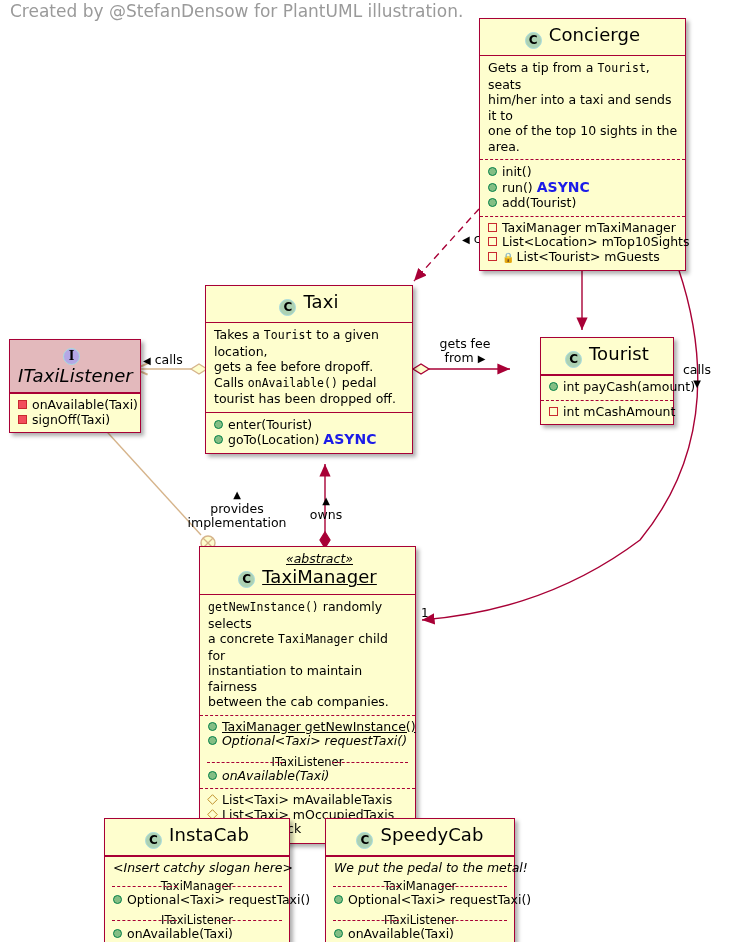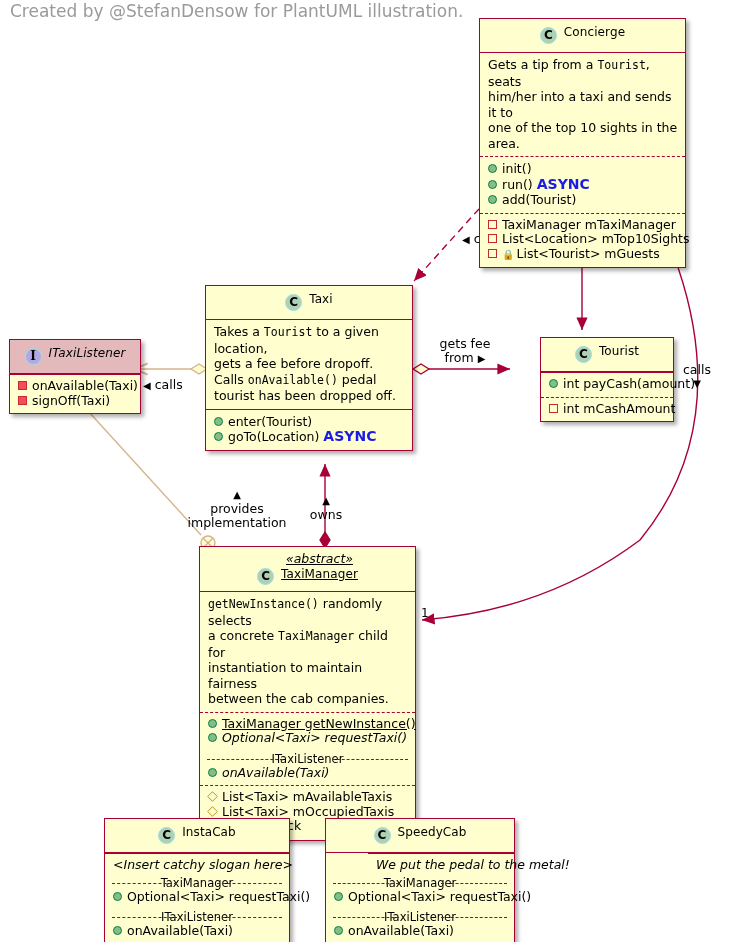--- a/index.html
+++ b/index.html
@@ -78,21 +78,21 @@
     border: 1.4px solid #A9DCDF;
     color: #000;
   }
   .badge.i {
     background: #B4A7E5;
     border: 1.4px solid #A9DCDF;
     color: #000;
     font-family: "DejaVu Serif", serif;
   }
   .cls-name {
-    font-size: 12px;
+    font-size: 18px;
     font-weight: normal;
     letter-spacing: 0.1px;
   }
   .cls-name.ital {
     font-style: italic;
   }
   .stereo {
     display: block;
     font-style: italic;
     font-size: 12.5px;
@@ -263,21 +263,21 @@
   <div class="edge-label" style="left:465px; top:337px; transform:translateX(-50%);">
     <div>
       <span>gets fee</span>
     </div>
     <div>
       <span>from</span>
       <span class="arrowglyph">▶</span>
     </div>
   </div>
 
-  <div class="edge-label" style="left:143px; top:353px;margin-top:25px;">
+  <div class="edge-label" style="left:143px; top:353px;">
     <span class="arrowglyph">◀</span>
     <span>calls</span>
   </div>
 
   <div class="edge-label" style="left:237px; top:488px; transform:translateX(-50%);">
     <div class="arrowglyph">▲</div>
     <div>provides</div>
     <div>implementation</div>
   </div>
 
@@ -384,21 +384,21 @@
     <div class="uml-section" style="border-top:none; padding-top:1px;">
       <div class="sep-label"><span>ITaxiListener</span></div>
       <span class="member"><i class="vis pub-m"></i><span>onAvailable(Taxi)</span></span>
     </div>
   </div>
 
   <div class="uml-box" style="left:325px; top:818px; width:190px;">
     <div class="uml-header">
       <span class="badge c">C</span><span class="cls-name">SpeedyCab</span>
     </div>
-    <div class="uml-section solid-top" style="padding-bottom:2px;margin-left:42px;">
+    <div class="uml-section solid-top" style="padding-bottom:2px;">
       <span class="member ital">We put the pedal to the metal!</span>
     </div>
     <div class="uml-section" style="border-top:none; padding-top:1px;">
       <div class="sep-label"><span>TaxiManager</span></div>
       <span class="member"><i class="vis pub-m"></i><span>Optional&lt;Taxi&gt; requestTaxi()</span></span>
     </div>
     <div class="uml-section" style="border-top:none; padding-top:1px;">
       <div class="sep-label"><span>ITaxiListener</span></div>
       <span class="member"><i class="vis pub-m"></i><span>onAvailable(Taxi)</span></span>
     </div>

